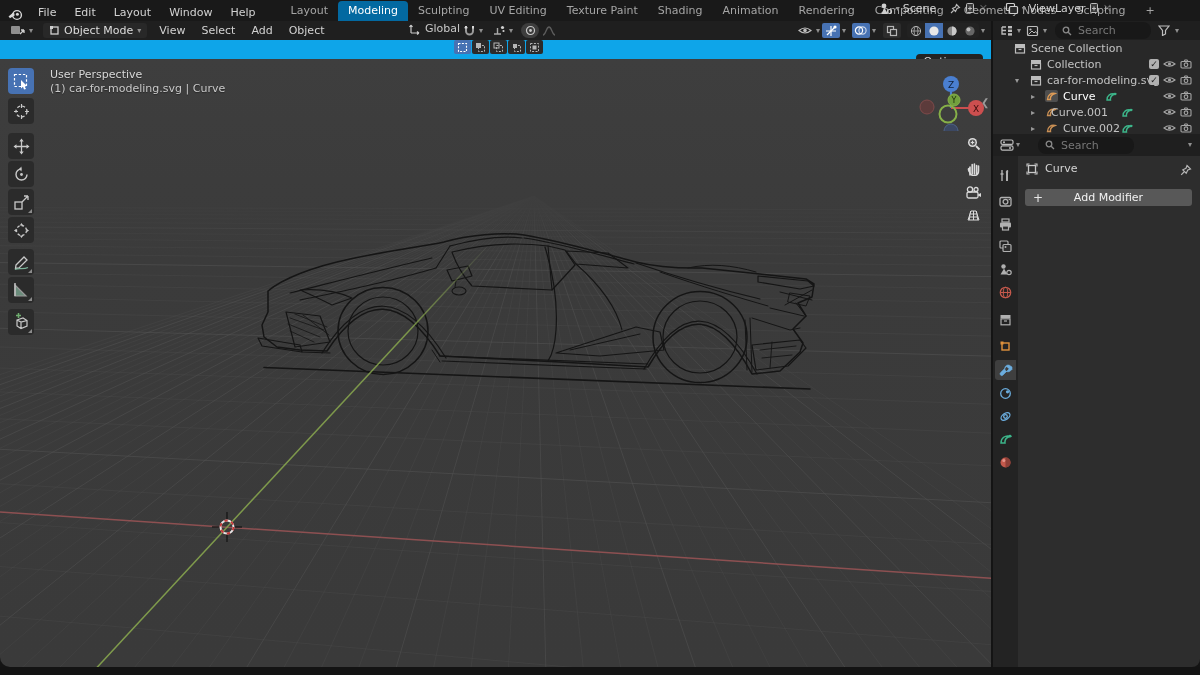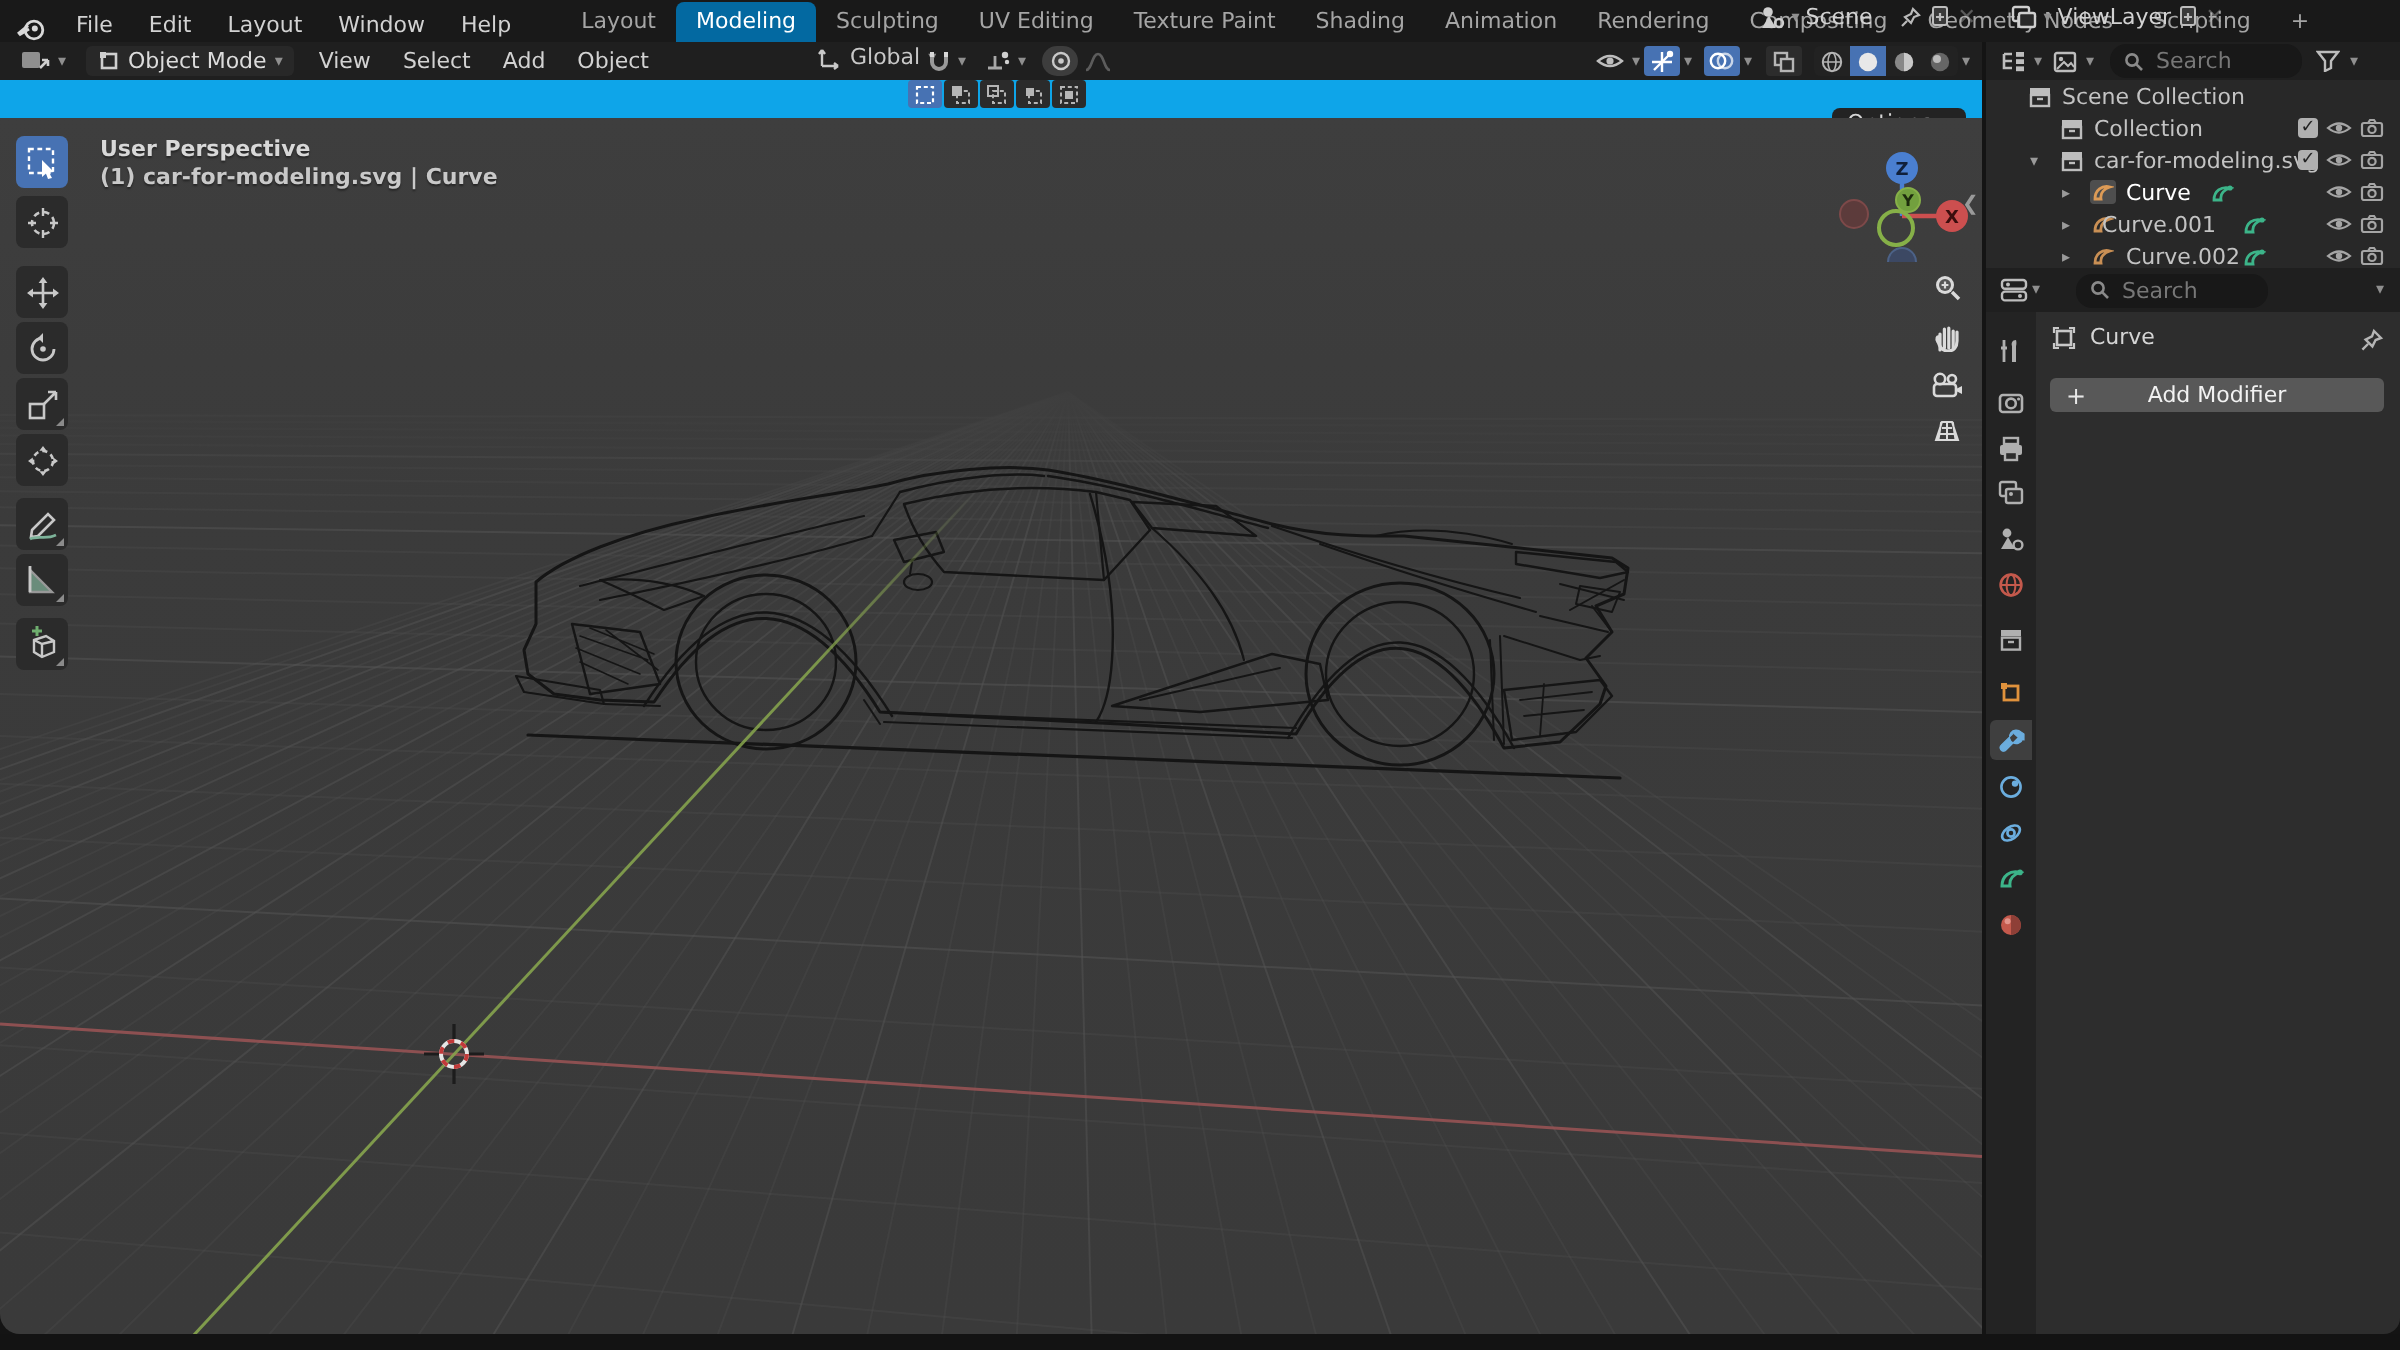--- a/index.html
+++ b/index.html
@@ -26,21 +26,21 @@
   .icon-btn{display:flex;align-items:center;justify-content:center;width:18px;height:15px;border-radius:2px;}
   .icon-btn.on{background:#4772b3;}
   .seg{display:flex;background:#222;border-radius:3px;overflow:hidden;margin-left:4px;}
   .seg .icon-btn{border-radius:0;}
   .selmode{display:flex;gap:1px;margin-left:6px;}
   .selmode .icon-btn{width:17px;height:14px;background:#2b2b2b;}
   .selmode .icon-btn.on{background:#4772b3;}
   #options-btn{margin-left:auto;margin-right:8px;background:#232323;border-radius:4px;padding:1px 8px;display:flex;gap:5px;align-items:center;color:#d6d6d6;}
   
   #viewport{left:0;top:59px;width:1105px;height:608px;background:linear-gradient(#3e3e3e,#3b3b3b 30%,#3a3a3a);
-            border-radius:0 0 10px 10px;overflow:hidden;font-weight:bold;}
+            border-radius:0 0 10px 10px;overflow:hidden;}
   #vp-overlay-text{left:50px;top:9px;color:#d8d8d8;line-height:14px;text-shadow:0 1px 1px rgba(0,0,0,.4);}
   #vp-overlay-text .l2{color:#c9c9c9;}
   
   .tool-btn{position:absolute;left:8px;width:26px;height:26px;background:#2b2b2b;border-radius:4px;
             display:flex;align-items:center;justify-content:center;}
   .tool-btn.active{background:#4772b3;}
   .tool-btn .subtri{position:absolute;right:2px;bottom:2px;width:0;height:0;border-left:4px solid transparent;border-bottom:4px solid #8b8b8b;}
   
   .nav-ico{position:absolute;left:962px;width:22px;height:22px;display:flex;align-items:center;justify-content:center;color:#c0c0c0;}
   #npanel-toggle{position:absolute;left:981px;top:38px;color:#9a9a9a;font-size:10px;}

